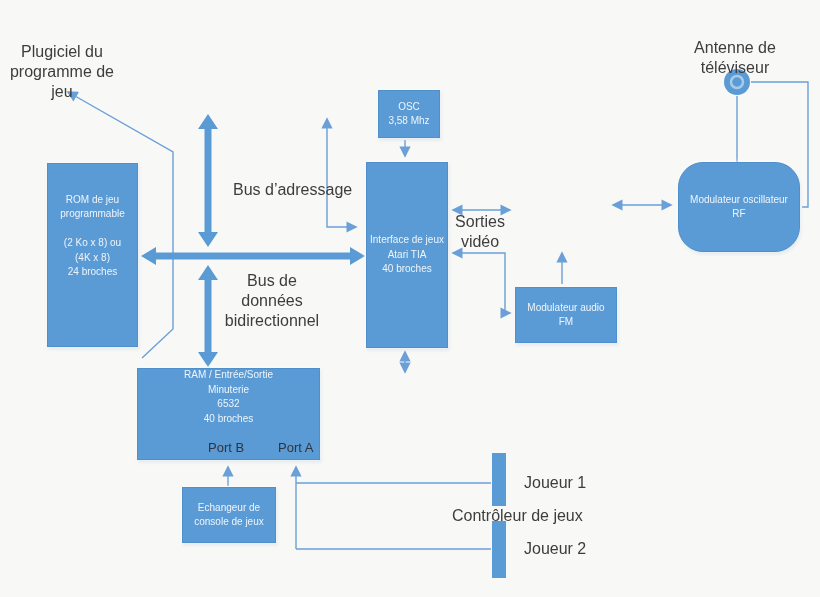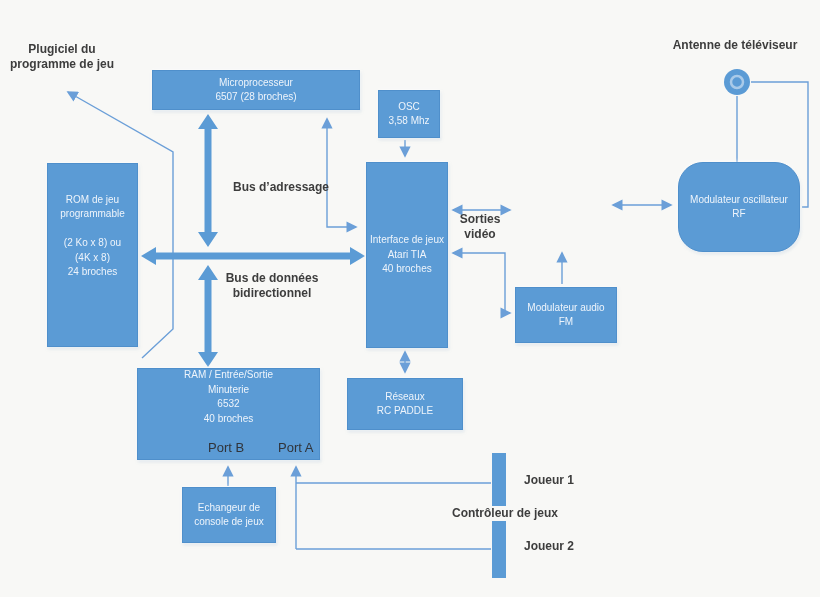--- a/index.html
+++ b/index.html
@@ -21,24 +21,23 @@
     display:flex;align-items:center;justify-content:center;
     text-align:center;
     font-size:10px;line-height:1.45;
     white-space:pre-line;
     z-index:2;
     box-sizing:border-box;
   }
   .label{
     position:absolute;
     color:#3d3d3d;
-    font-size:12px;line-height:1.25;
+    font-size:16px;line-height:1.25;
     white-space:pre-line;
     z-index:3;
-    font-weight:bold;
   }
   .label.center{text-align:center;}
   .port-label{
     position:absolute;
     color:#30343b;
     font-size:13px;
     z-index:3;
   }
 </style>
 </head>
@@ -72,22 +71,20 @@
     <polygon points="141,256 156,247 156,252.5 350,252.5 350,247 365,256 350,265 350,259.5 156,259.5 156,265" fill="#5b9bd5"></polygon>
     <polygon points="208,265 218,280 211.5,280 211.5,352 218,352 208,367 198,352 204.5,352 204.5,280 198,280" fill="#5b9bd5"></polygon>
 
     <rect x="492" y="453" width="14" height="53" fill="#5b9bd5"></rect>
     <rect x="492" y="521" width="14" height="57" fill="#5b9bd5"></rect>
 
     <circle cx="737" cy="82" r="13" fill="#5b9bd5"></circle>
     <circle cx="737" cy="82" r="6" fill="none" stroke="#a9cae9" stroke-width="2.5"></circle>
   </svg>
 
-  <div class="box" style="left:152px;top:70px;width:208px;height:40px;">Microprocesseur
-6507 (28 broches)</div>
 
   <div class="box" style="left:378px;top:90px;width:62px;height:48px;">OSC
 3,58 Mhz</div>
 
   <div class="box" style="left:47px;top:163px;width:91px;height:184px;padding-bottom:38px;">ROM de jeu
 programmable
 
 (2 Ko x 8) ou
 (4K x 8)
 24 broches</div>
@@ -103,22 +100,20 @@
   <div class="box" style="left:515px;top:287px;width:102px;height:56px;">Modulateur audio
 FM</div>
 
   <div class="box" style="left:137px;top:368px;width:183px;height:92px;padding-bottom:34px;">RAM / Entrée/Sortie
 Minuterie
 6532
 40 broches</div>
   <div class="port-label" style="left:208px;top:440px;">Port B</div>
   <div class="port-label" style="left:278px;top:440px;">Port A</div>
 
-  <div class="box" style="left:347px;top:378px;width:116px;height:52px;">Réseaux
-RC PADDLE</div>
 
   <div class="box" style="left:182px;top:487px;width:94px;height:56px;">Echangeur de
 console de jeux</div>
 
   <div class="label center" style="left:6px;top:42px;width:112px;">Plugiciel du
 programme de jeu</div>
 
   <div class="label" style="left:233px;top:180px;">Bus d’adressage</div>
 
   <div class="label center" style="left:222px;top:271px;width:100px;">Bus de données

